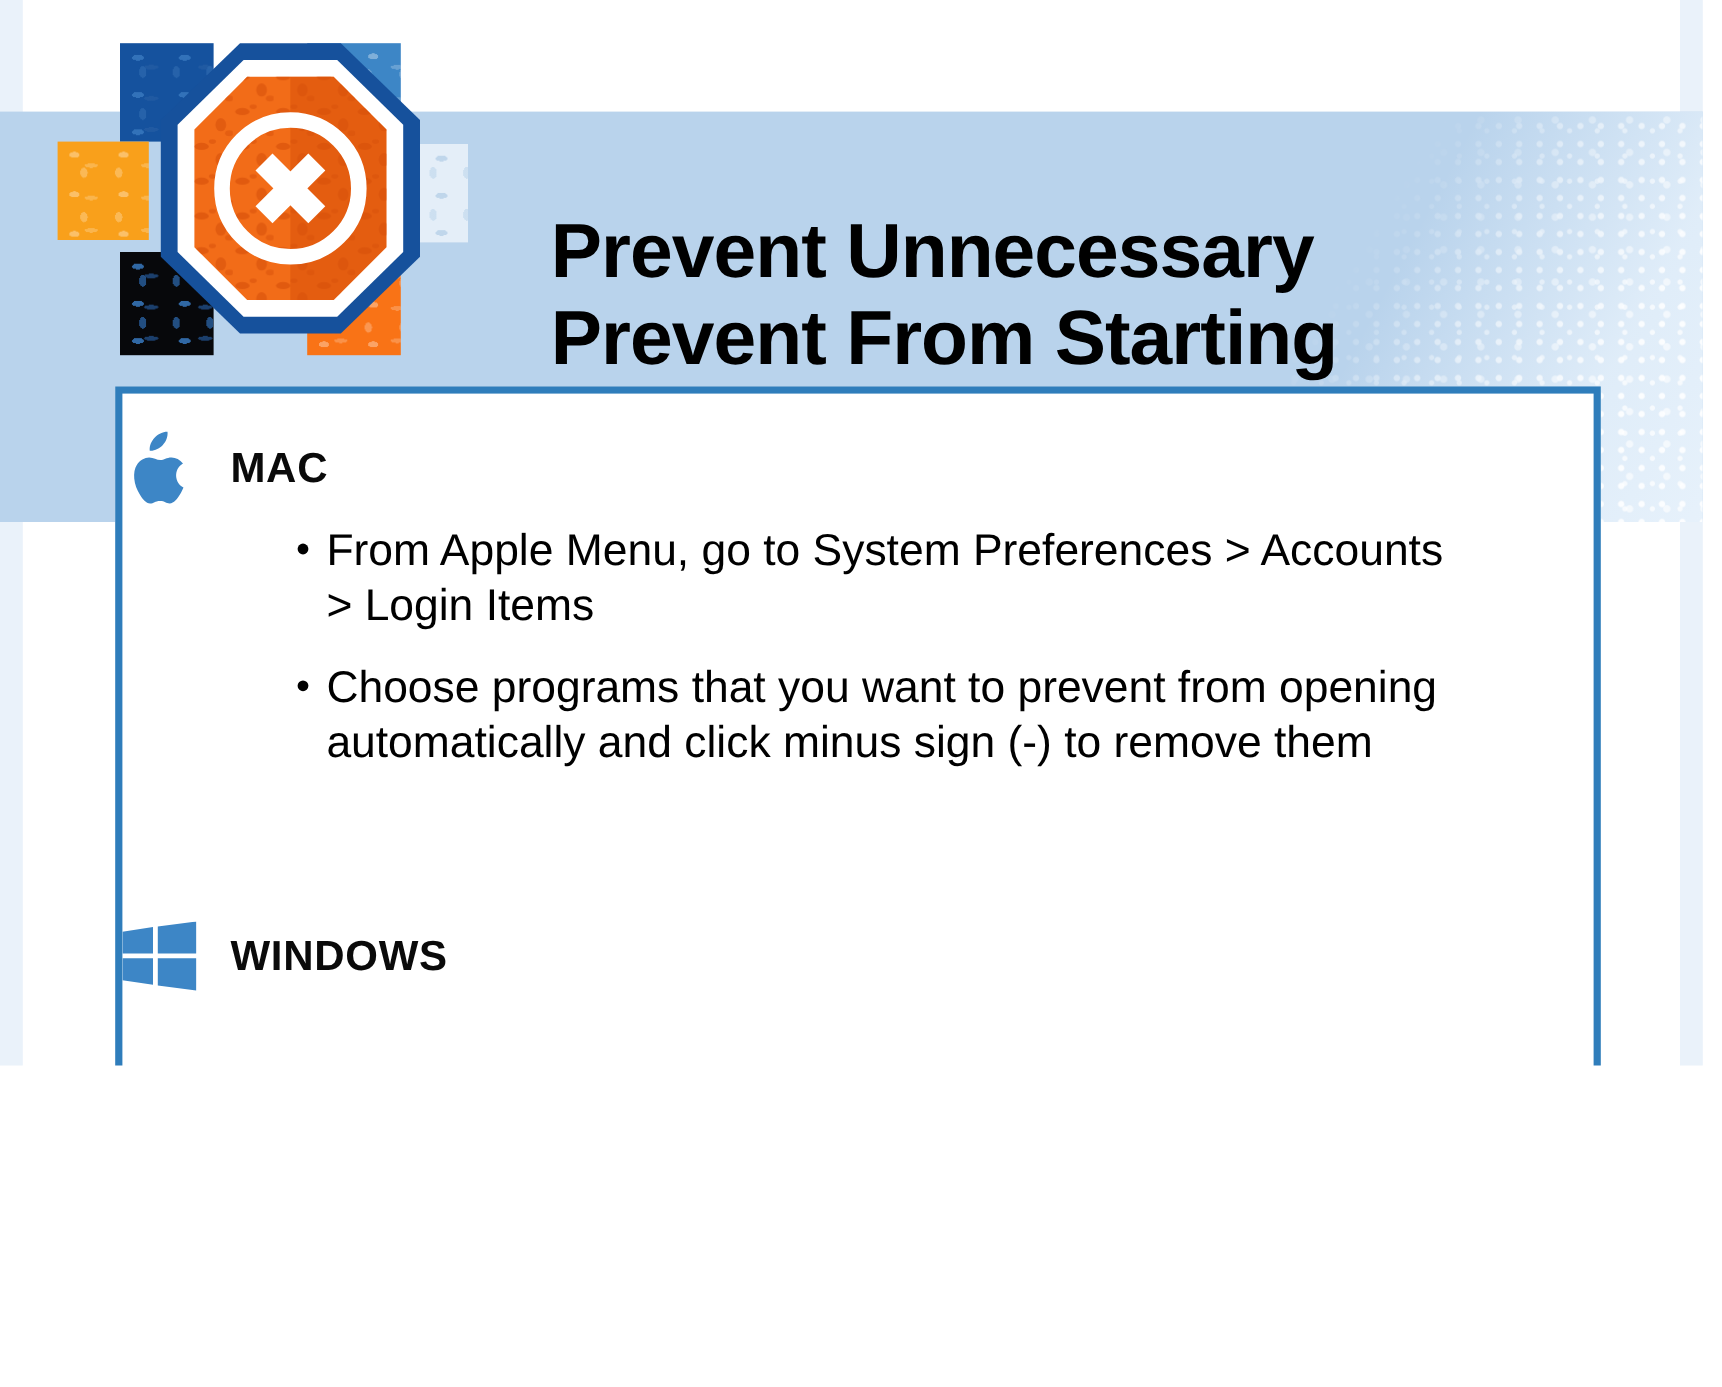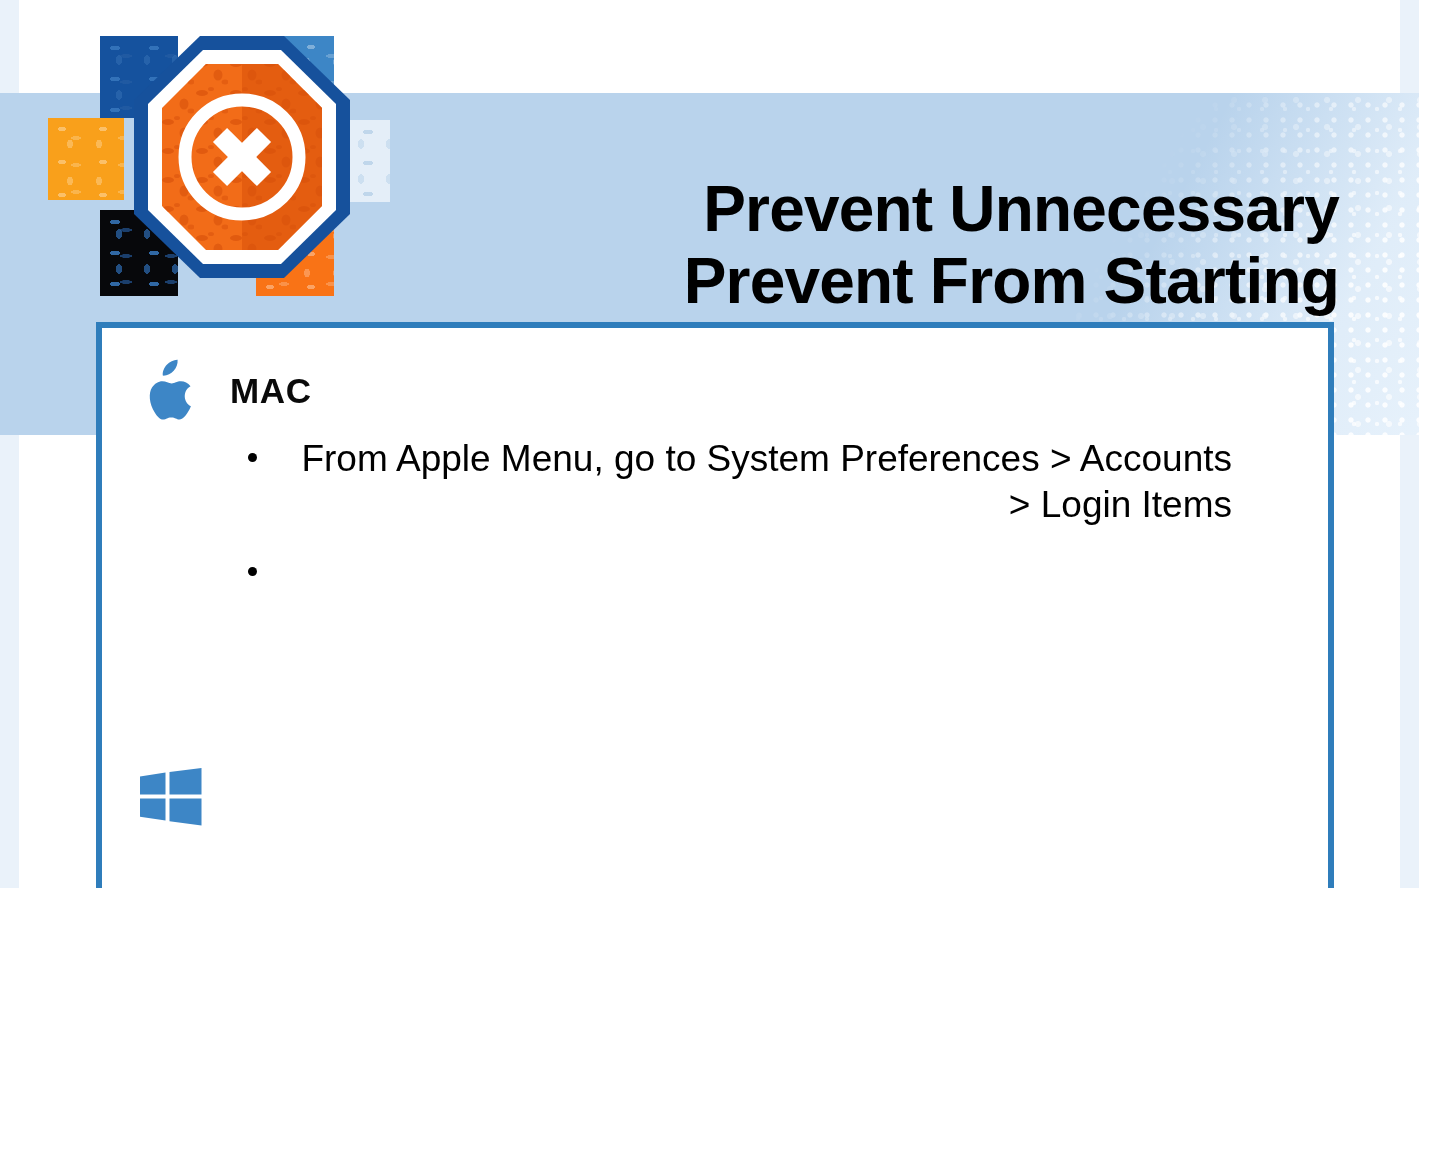--- a/index.html
+++ b/index.html
@@ -15,21 +15,20 @@
     position: relative;
   }
 
   #page {
     position: absolute;
     inset: 0;
     width: 1435px;
     height: 888px;
     background: #ffffff;
     overflow: hidden;
-    text-align: right;
   }
 
   
   .edge-strip {
     position: absolute;
     top: 0;
     height: 1156px;
     background: #eaf2fa;
   }
   .edge-strip.left  { left: 0;  width: 19px; }
@@ -152,21 +151,20 @@
     left: 0;
     width: 100%;
   }
   .section.mac     { top: 32px; }
   .section.windows { top: 438px; }
 
   .sec-head {
     display: flex;
     align-items: center;
     height: 62px;
-    margin-left: 38px;
   }
   .sec-icon {
     width: 62px;
     display: flex;
     align-items: center;
     justify-content: flex-start;
   }
   .sec-title {
     font-size: 35px;
     font-weight: 800;
@@ -277,31 +275,33 @@
         </span>
         <span class="sec-title">MAC</span>
       </div>
       <ul class="bullets">
         <li class="bullet">
           <span class="dot"></span>
           <span class="bullet-text">From Apple Menu, go to System Preferences &gt; Accounts &gt; Login Items</span>
         </li>
         <li class="bullet">
           <span class="dot"></span>
+          <span class="bullet-text">Choose programs that you want to prevent from opening automatically and click minus sign (-) to remove them</span>
         </li>
       </ul>
     </div>
 
     <div class="section windows">
       <div class="sec-head">
         <span class="sec-icon">
           <svg width="62" height="58" viewBox="0 0 62 58" xmlns="http://www.w3.org/2000/svg">
             <path d="M0 8.4 L25.5 4.6 L25.5 26.6 L0 26.6 Z" fill="#3d86c6"></path>
             <path d="M29.5 4.0 L61.5 0 L61.5 26.6 L29.5 26.6 Z" fill="#3d86c6"></path>
             <path d="M0 30.6 L25.5 30.6 L25.5 52.6 L0 48.8 Z" fill="#3d86c6"></path>
             <path d="M29.5 30.6 L61.5 30.6 L61.5 57.4 L29.5 53.2 Z" fill="#3d86c6"></path>
           </svg>
         </span>
+        <span class="sec-title">WINDOWS</span>
       </div>
     </div>
 
   </div>
 </div>
 
 </body></html>

